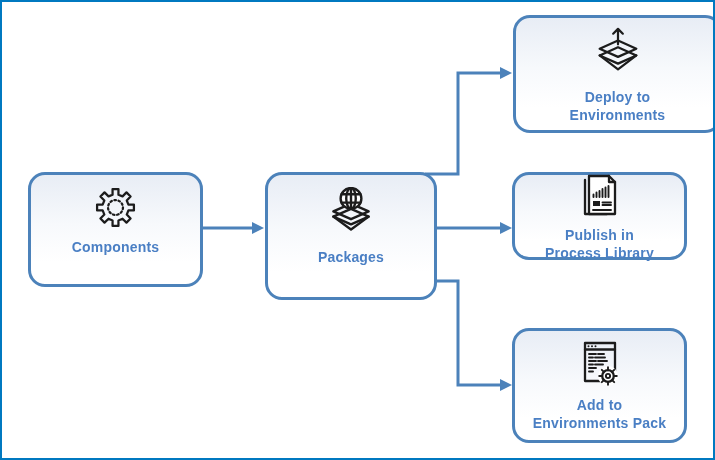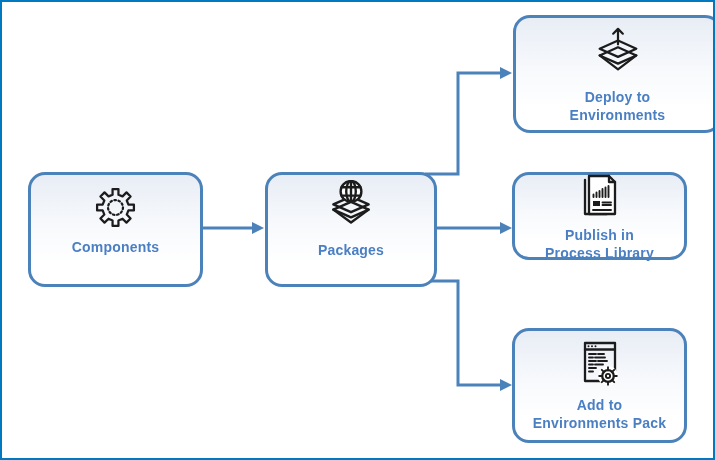--- a/index.html
+++ b/index.html
@@ -58,21 +58,21 @@
   <div class="node left-bias" style="left:28px; top:172px; width:175px; height:115px;">
     <span class="icon">
       <svg width="47" height="47" viewBox="0 0 48 48">
         <path class="ic" d="M37.2,21 L42.8,21 L42.8,27 L37.2,27 L35.5,31.2 L39.4,35.2 L35.2,39.4 L31.2,35.5 L27,37.2 L27,42.8 L21,42.8 L21,37.2 L16.9,35.5 L12.8,39.4 L8.6,35.2 L12.6,31.2 L10.9,27 L5.2,27 L5.2,21 L10.9,21 L12.6,16.9 L8.6,12.8 L12.8,8.6 L16.9,12.6 L21,10.9 L21,5.2 L27,5.2 L27,10.9 L31.2,12.6 L35.2,8.6 L39.4,12.8 L35.5,16.9 Z"></path>
         <circle class="ic" cx="24" cy="24" r="7.6" stroke-dasharray="1.6,2.7" stroke-linecap="butt"></circle>
       </svg>
     </span>
     <span class="node-label">Components</span>
   </div>
 
-  <div class="node left-bias" style="left:265px; top:172px; width:172px; height:115px;">
+  <div class="node left-bias" style="left:265px; top:172px; width:172px; height:128px;">
     <span class="icon">
       <svg width="50" height="54" viewBox="0 0 48 52">
         <path class="ic" d="M24,16 L41,23.5 L24,31 L7,23.5 Z"></path>
         <path class="ic" d="M24,21 L41,28.5 L24,36 L7,28.5 Z"></path>
         <path class="ic" d="M7,28.5 L24,41 L41,28.5"></path>
         <circle class="mask" cx="24" cy="11" r="10.6"></circle>
         <circle class="ic" cx="24" cy="11" r="10"></circle>
         <ellipse class="ic" cx="24" cy="11" rx="4.6" ry="10"></ellipse>
         <path class="ic" d="M24,1 V21 M14.9,7 H33.1 M14.9,15 H33.1"></path>
       </svg>

